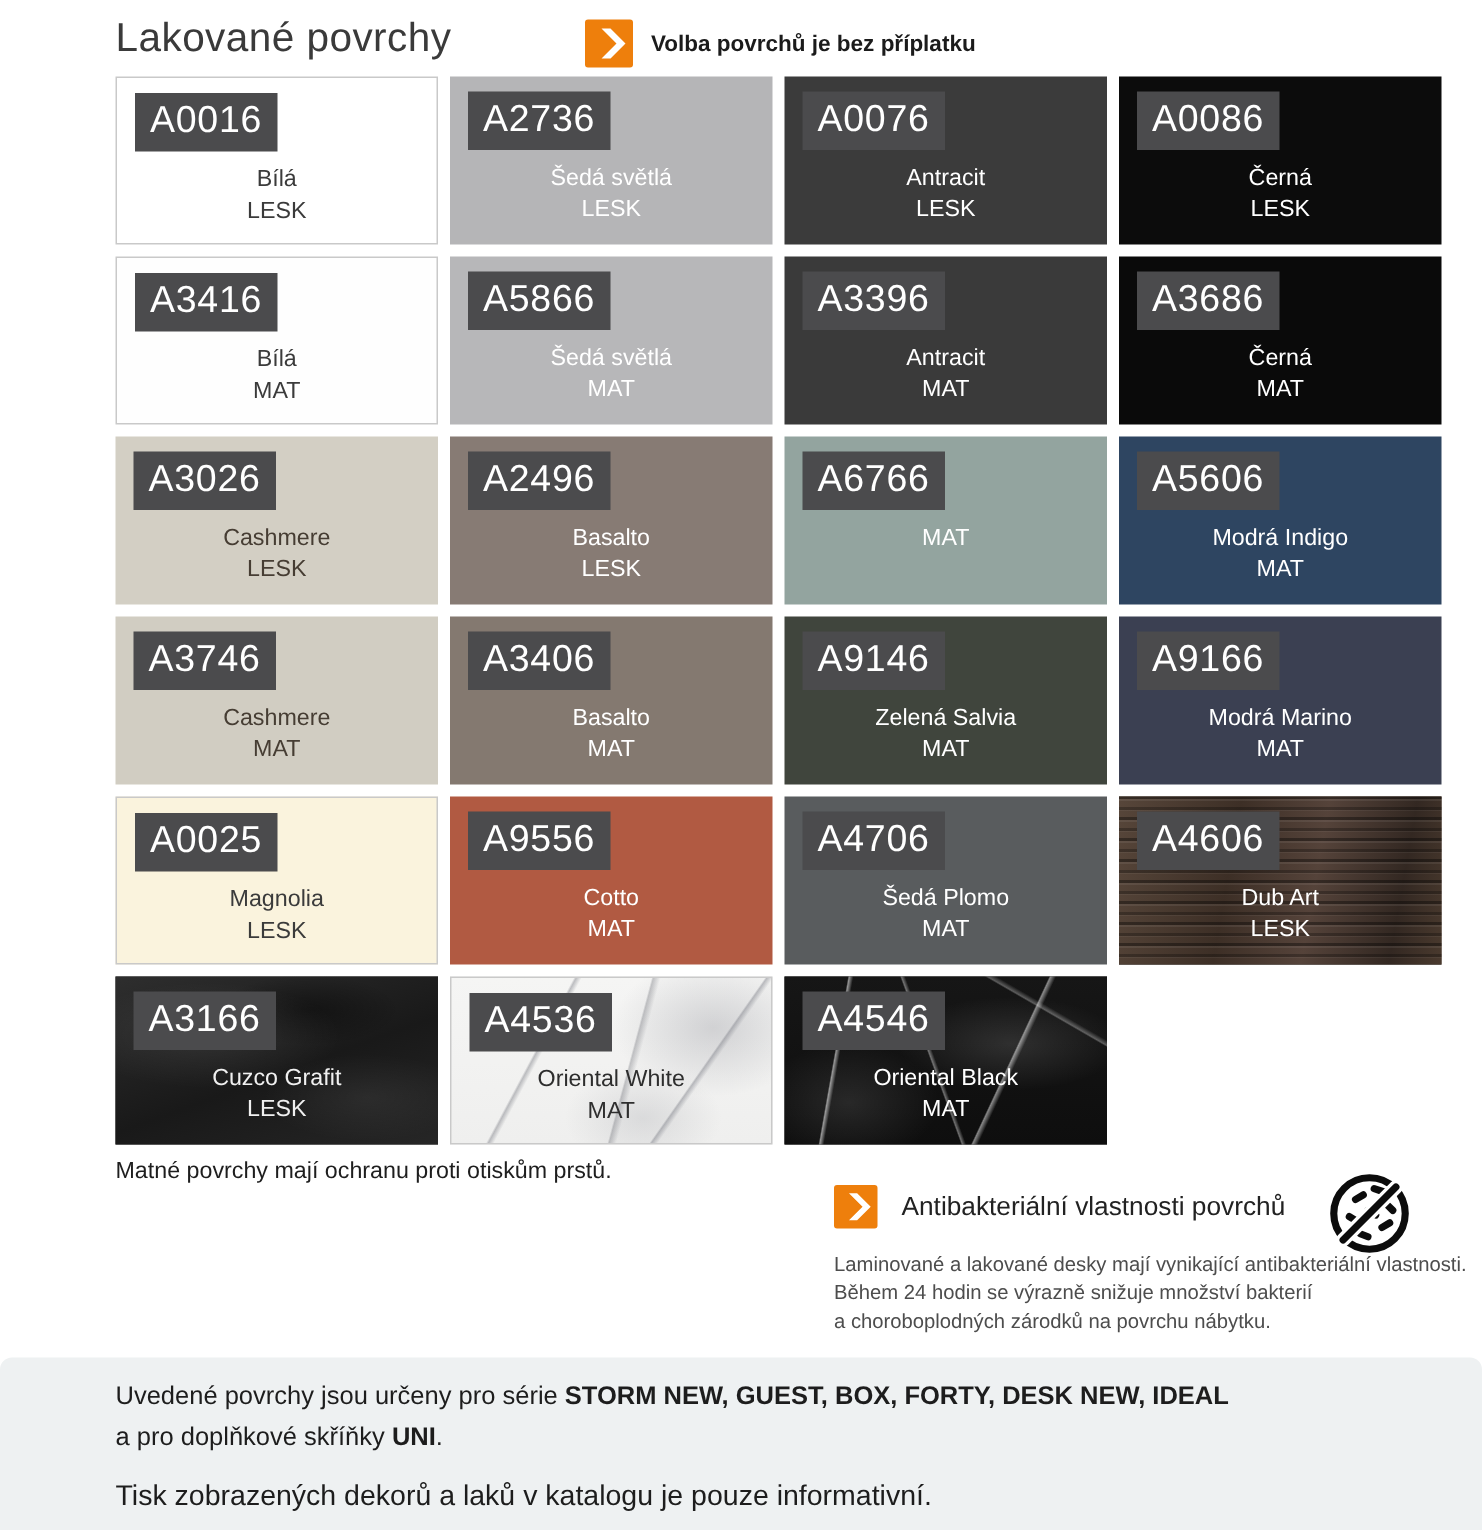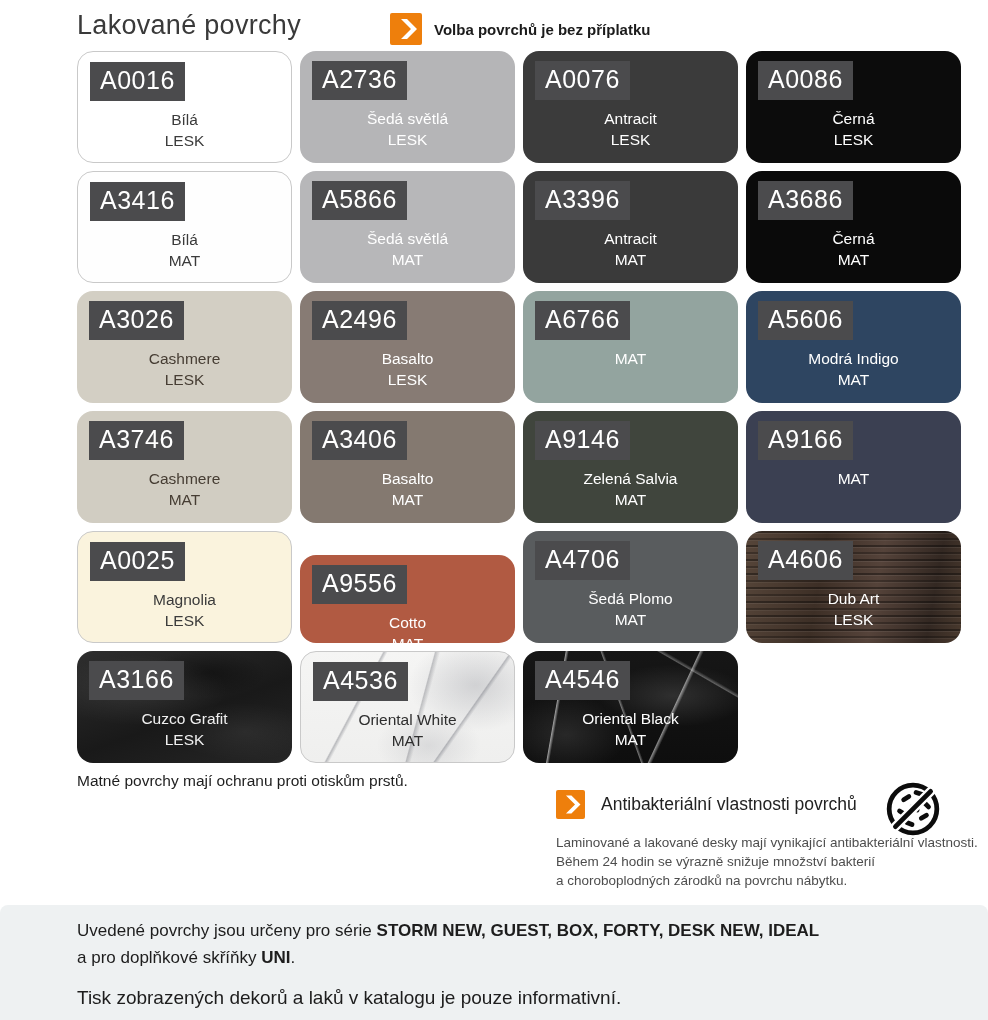--- a/index.html
+++ b/index.html
@@ -16,21 +16,21 @@
     position:absolute;left:390px;top:13px;display:flex;align-items:center;gap:12px;
   }
   .chev-icon{width:32px;height:32px;border-radius:2px;background:#ee7f0c;flex:0 0 auto;}
   .chev-icon svg{display:block;width:100%;height:100%;}
   .banner-label{font-size:15px;font-weight:700;color:#1b1b1b;}
 
   .grid{
     position:absolute;left:77px;top:51px;width:884px;
     display:grid;grid-template-columns:repeat(4,215px);grid-auto-rows:112px;gap:8px 8px;
   }
-  .sw{position:relative;box-sizing:border-box;border-radius:16px;}
+  .sw{position:relative;box-sizing:border-box;}
   .sw.bordered{border:1px solid #c9c9c9;}
   .code{
     position:absolute;left:12px;top:10px;background:#4b4b4d;color:#ffffff;
     font-size:25px;line-height:1;padding:6px 10px 8px;letter-spacing:.5px;
   }
   .labels{position:absolute;left:0;right:0;top:57px;text-align:center;}
   .nm{font-size:15.5px;line-height:21px;}
   .fin{font-size:15.5px;line-height:21px;}
 
   
@@ -207,32 +207,33 @@
   <div class="sw" style="background-color: rgb(64, 69, 61); color: rgb(255, 255, 255);">
     <span class="code">A9146</span>
     <div class="labels">
         <div class="nm">Zelená Salvia</div>
         <div class="fin">MAT</div>
       </div>
   </div>
   <div class="sw" style="background-color: rgb(59, 64, 82); color: rgb(255, 255, 255);">
     <span class="code">A9166</span>
     <div class="labels">
+        <div class="nm">Modrá Marino</div>
         <div class="fin">MAT</div>
       </div>
   </div>
 
   <div class="sw bordered" style="background-color: rgb(250, 243, 221); color: rgb(59, 59, 59);">
     <span class="code">A0025</span>
     <div class="labels">
         <div class="nm">Magnolia</div>
         <div class="fin">LESK</div>
       </div>
   </div>
-  <div class="sw" style="background-color: rgb(177, 90, 66); color: rgb(255, 255, 255); margin-top: 24px;">
+  <div class="sw" style="background-color: rgb(177, 90, 66); color: rgb(255, 255, 255);">
     <span class="code">A9556</span>
     <div class="labels">
         <div class="nm">Cotto</div>
         <div class="fin">MAT</div>
       </div>
   </div>
   <div class="sw" style="background-color: rgb(89, 92, 94); color: rgb(255, 255, 255);">
     <span class="code">A4706</span>
     <div class="labels">
         <div class="nm">Šedá Plomo</div>

